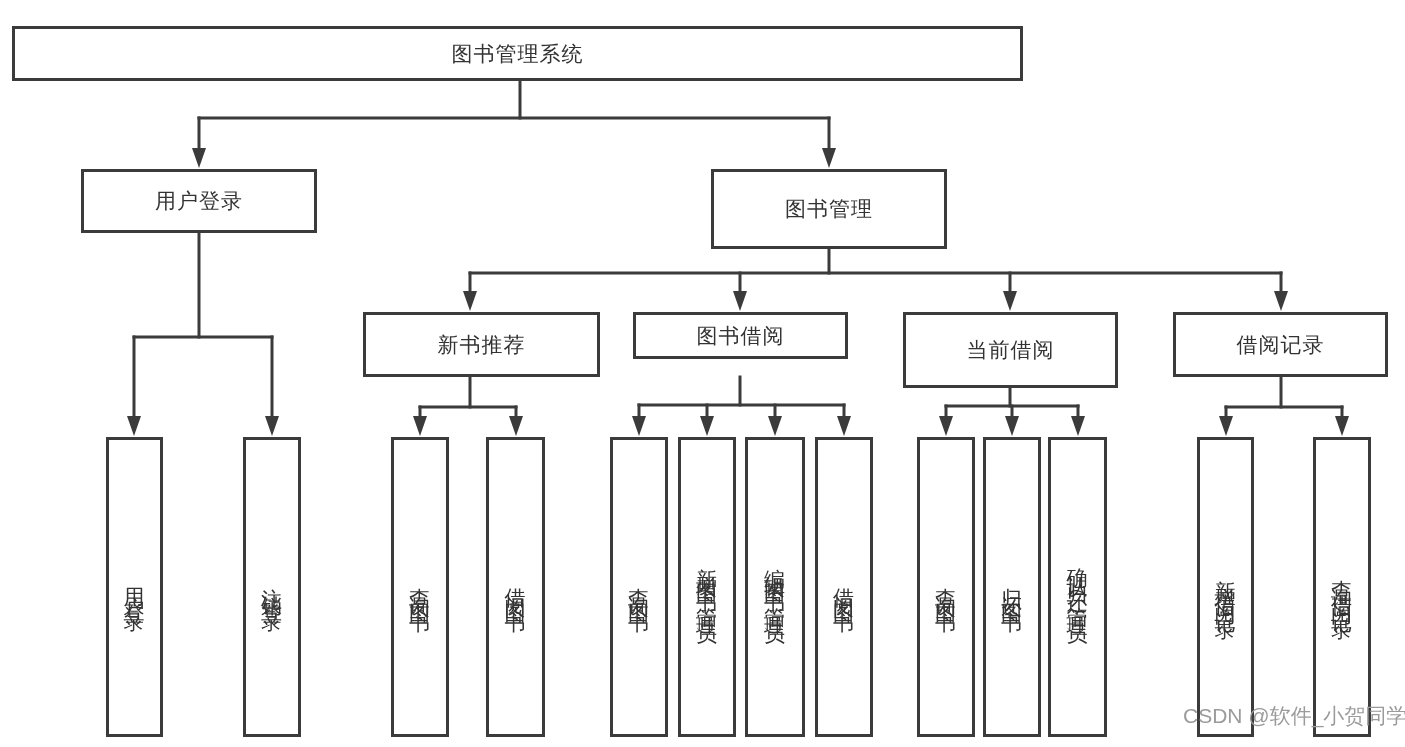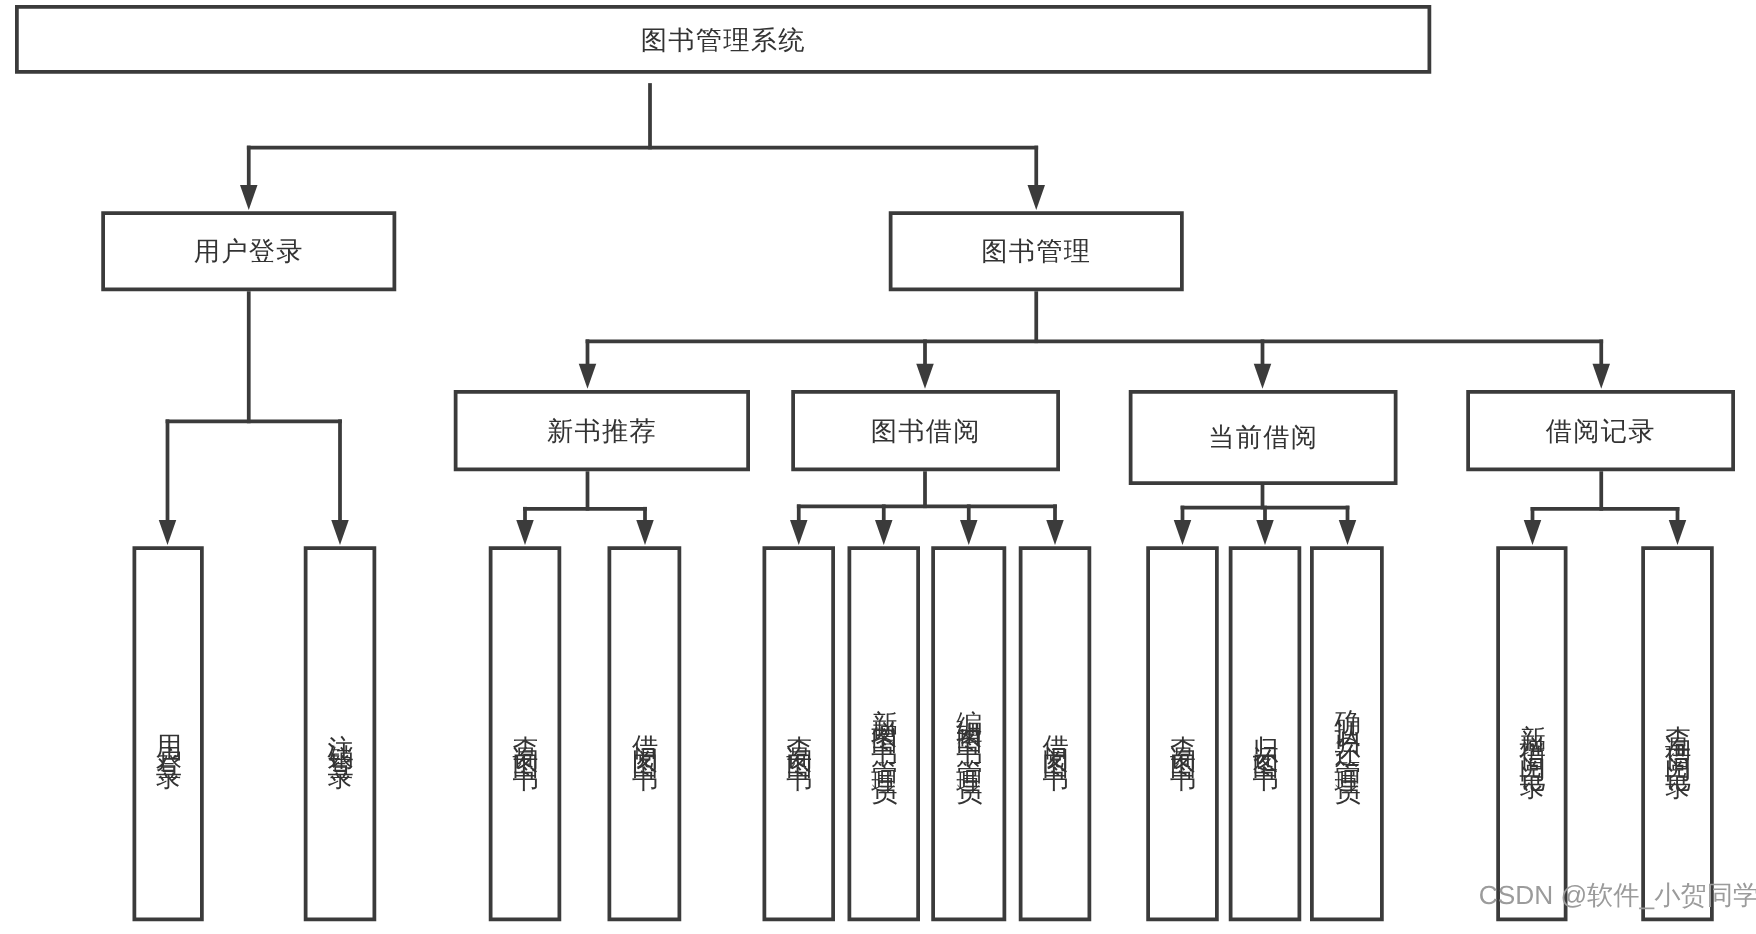--- a/index.html
+++ b/index.html
@@ -39,27 +39,27 @@
   }
   .leaf .v-text {
     writing-mode: vertical-rl;
     text-orientation: mixed;
     font-size: 21px;
     line-height: 1;
     letter-spacing: 8px;
     white-space: nowrap;
   }
   
-  #n-root  { left: 12px;  top: 4px;  width: 1133px; height: 55px; }
+  #n-root  { left: 12px;  top: 26px;  width: 1011px; height: 55px; }
   
   #n-login { left: 81px;  top: 169px; width: 236px; height: 64px; }
-  #n-mgmt  { left: 711px; top: 169px; width: 236px; height: 64px; }
+  #n-mgmt  { left: 711px; top: 169px; width: 236px; height: 80px; }
   
   #n-new   { left: 363px;  top: 312px; width: 237px; height: 65px; }
-  #n-borrow{ left: 633px;  top: 312px; width: 215px; height: 65px; }
+  #n-borrow{ left: 633px;  top: 312px; width: 215px; height: 47px; }
   #n-cur   { left: 903px;  top: 312px; width: 215px; height: 76px; }
   #n-rec   { left: 1173px; top: 312px; width: 215px; height: 65px; }
   
   #l-1  { left: 106px;  top: 437px; width: 57px; height: 300px; }
   #l-2  { left: 243px;  top: 437px; width: 58px; height: 300px; }
   #l-3  { left: 391px;  top: 437px; width: 58px; height: 300px; }
   #l-4  { left: 486px;  top: 437px; width: 59px; height: 300px; }
   #l-5  { left: 610px;  top: 437px; width: 58px; height: 300px; }
   #l-6  { left: 678px;  top: 437px; width: 58px; height: 300px; }
   #l-7  { left: 745px;  top: 437px; width: 60px; height: 300px; }

